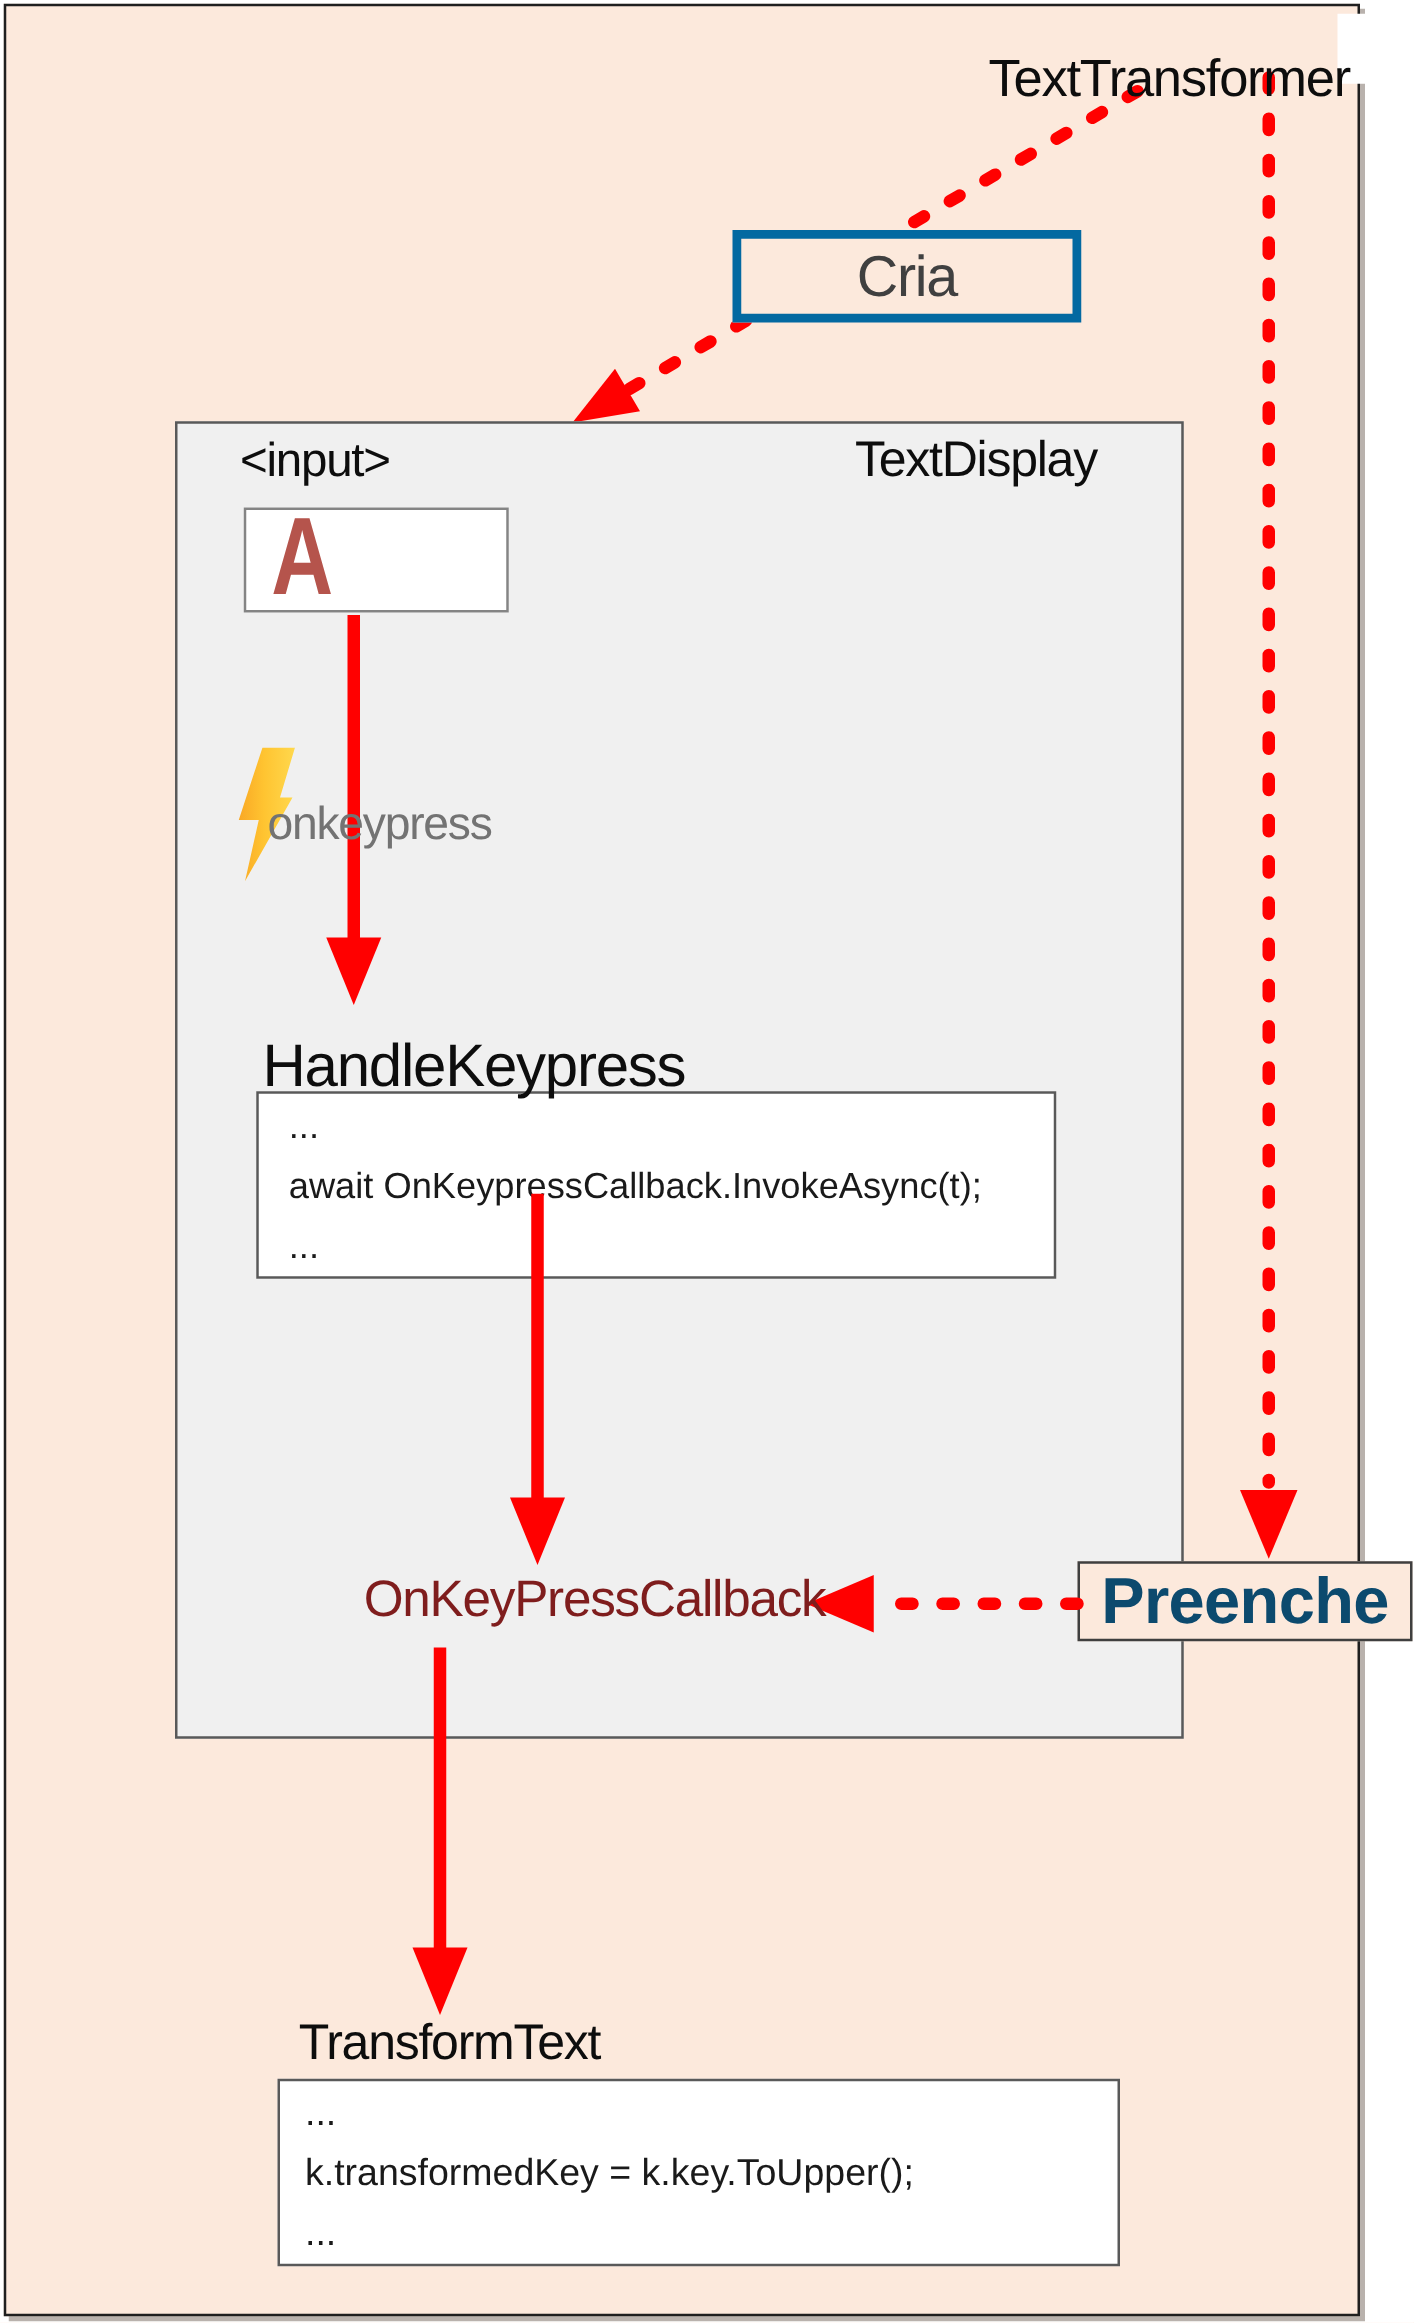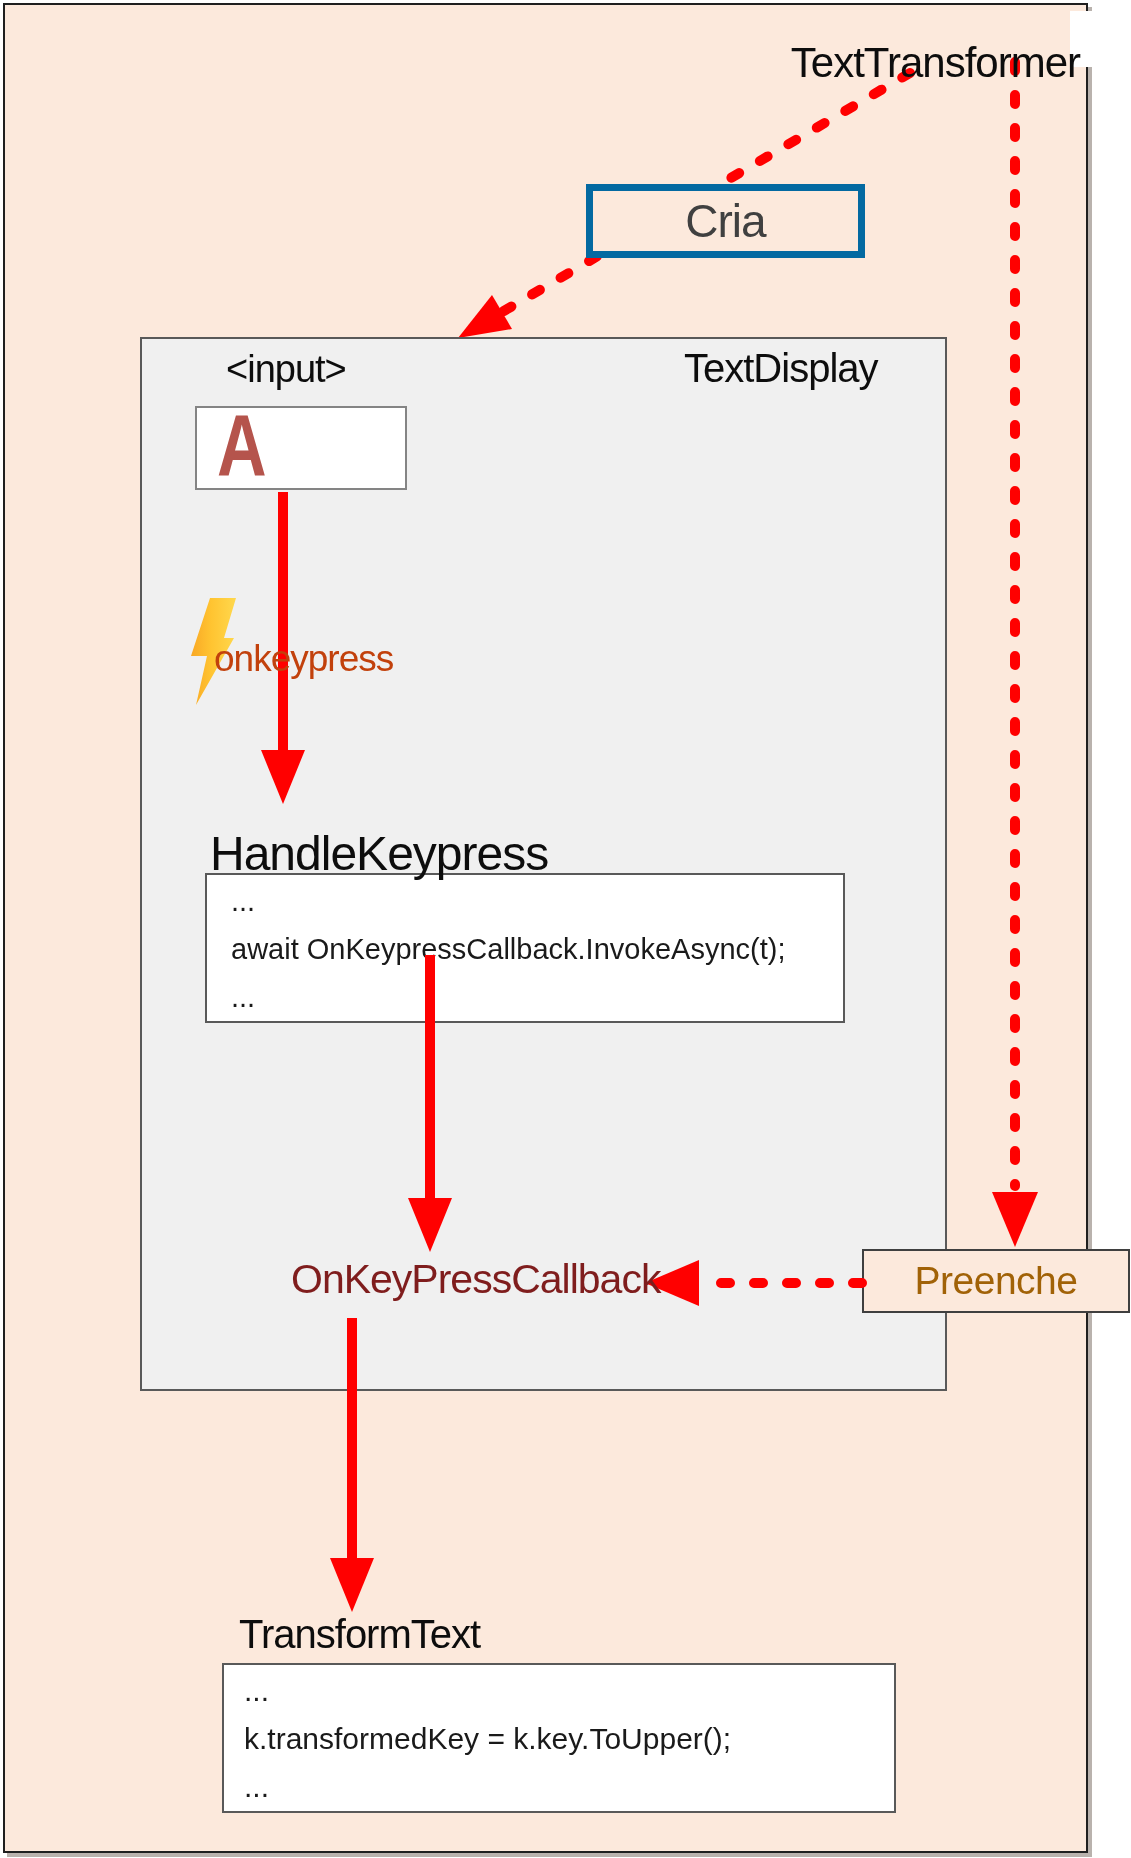--- a/index.html
+++ b/index.html
@@ -26,60 +26,60 @@
     background:#fce9dc;border:7px solid #0369a1;z-index:2;
     display:flex;align-items:center;justify-content:center;
   }
   #create-box .lbl{font-size:46px;color:#404040;letter-spacing:-1px;}
   #display-panel{
     position:absolute;left:140px;top:337px;width:803px;height:1050px;
     background:#f0f0f0;border:2px solid #595959;z-index:2;
   }
   #input-tag-label{
     position:absolute;left:192px;top:348px;z-index:4;
-    font-size:38px;color:#0d0d0d;letter-spacing:-1px;margin-left:34px;
+    font-size:38px;color:#0d0d0d;letter-spacing:-1px;
   }
   #display-title{
     position:absolute;left:684px;top:346px;z-index:4;
     font-size:40px;color:#0d0d0d;letter-spacing:-1px;
   }
   #input-field{
     position:absolute;left:195px;top:406px;width:208px;height:80px;
     background:#ffffff;border:2px solid #848484;z-index:2;overflow:visible;
   }
   #input-letter{
     position:absolute;left:20px;top:-11px;
     font-size:88px;font-weight:bold;color:#b5544c;line-height:96px;
     transform:scaleX(0.78);transform-origin:left top;
   }
   #bolt-icon{position:absolute;left:186px;top:598px;z-index:4;}
   #event-label{
     position:absolute;left:214px;top:638px;z-index:4;
-    font-size:37px;color:#c2410c;letter-spacing:-1px;
+    font-size:37px;color:#737373;letter-spacing:-1px;
   }
   #handler-label{
     position:absolute;left:186px;top:826px;z-index:4;
     font-size:48px;color:#0d0d0d;letter-spacing:-1px;margin-left:24px;
   }
   .code-box{
     position:absolute;background:#ffffff;border:2px solid #595959;z-index:2;
     color:#1a1a1a;
   }
   #handler-code-box{left:205px;top:873px;width:636px;height:146px;}
   #handler-code-box .code{padding:2px 0 0 24px;font-size:29px;line-height:48px;}
   #callback-label{
     position:absolute;left:291px;top:1256px;z-index:4;
     font-size:41px;color:#7f1d1d;letter-spacing:-1px;
   }
   #fill-box{
     position:absolute;left:862px;top:1249px;width:264px;height:60px;
     background:#fce9dc;border:2px solid #3f3f3f;z-index:2;
     display:flex;align-items:center;justify-content:center;
   }
-  #fill-box .lbl{font-size:39px;color:#a16207;letter-spacing:-0.5px;}
+  #fill-box .lbl{font-size:52px;color:#0c4a6e;letter-spacing:-0.5px;font-weight:bold;}
   #transform-label{
     position:absolute;left:239px;top:1612px;z-index:4;
     font-size:40px;color:#0d0d0d;letter-spacing:-1px;
   }
   #transform-code-box{left:222px;top:1663px;width:670px;height:146px;}
   #transform-code-box .code{padding:2px 0 0 20px;font-size:30px;line-height:48px;}
   
   .arrow-layer{position:absolute;left:0;top:0;width:1131px;height:1858px;pointer-events:none;}
   #layer-under{z-index:1;}
   #layer-over{z-index:3;}

